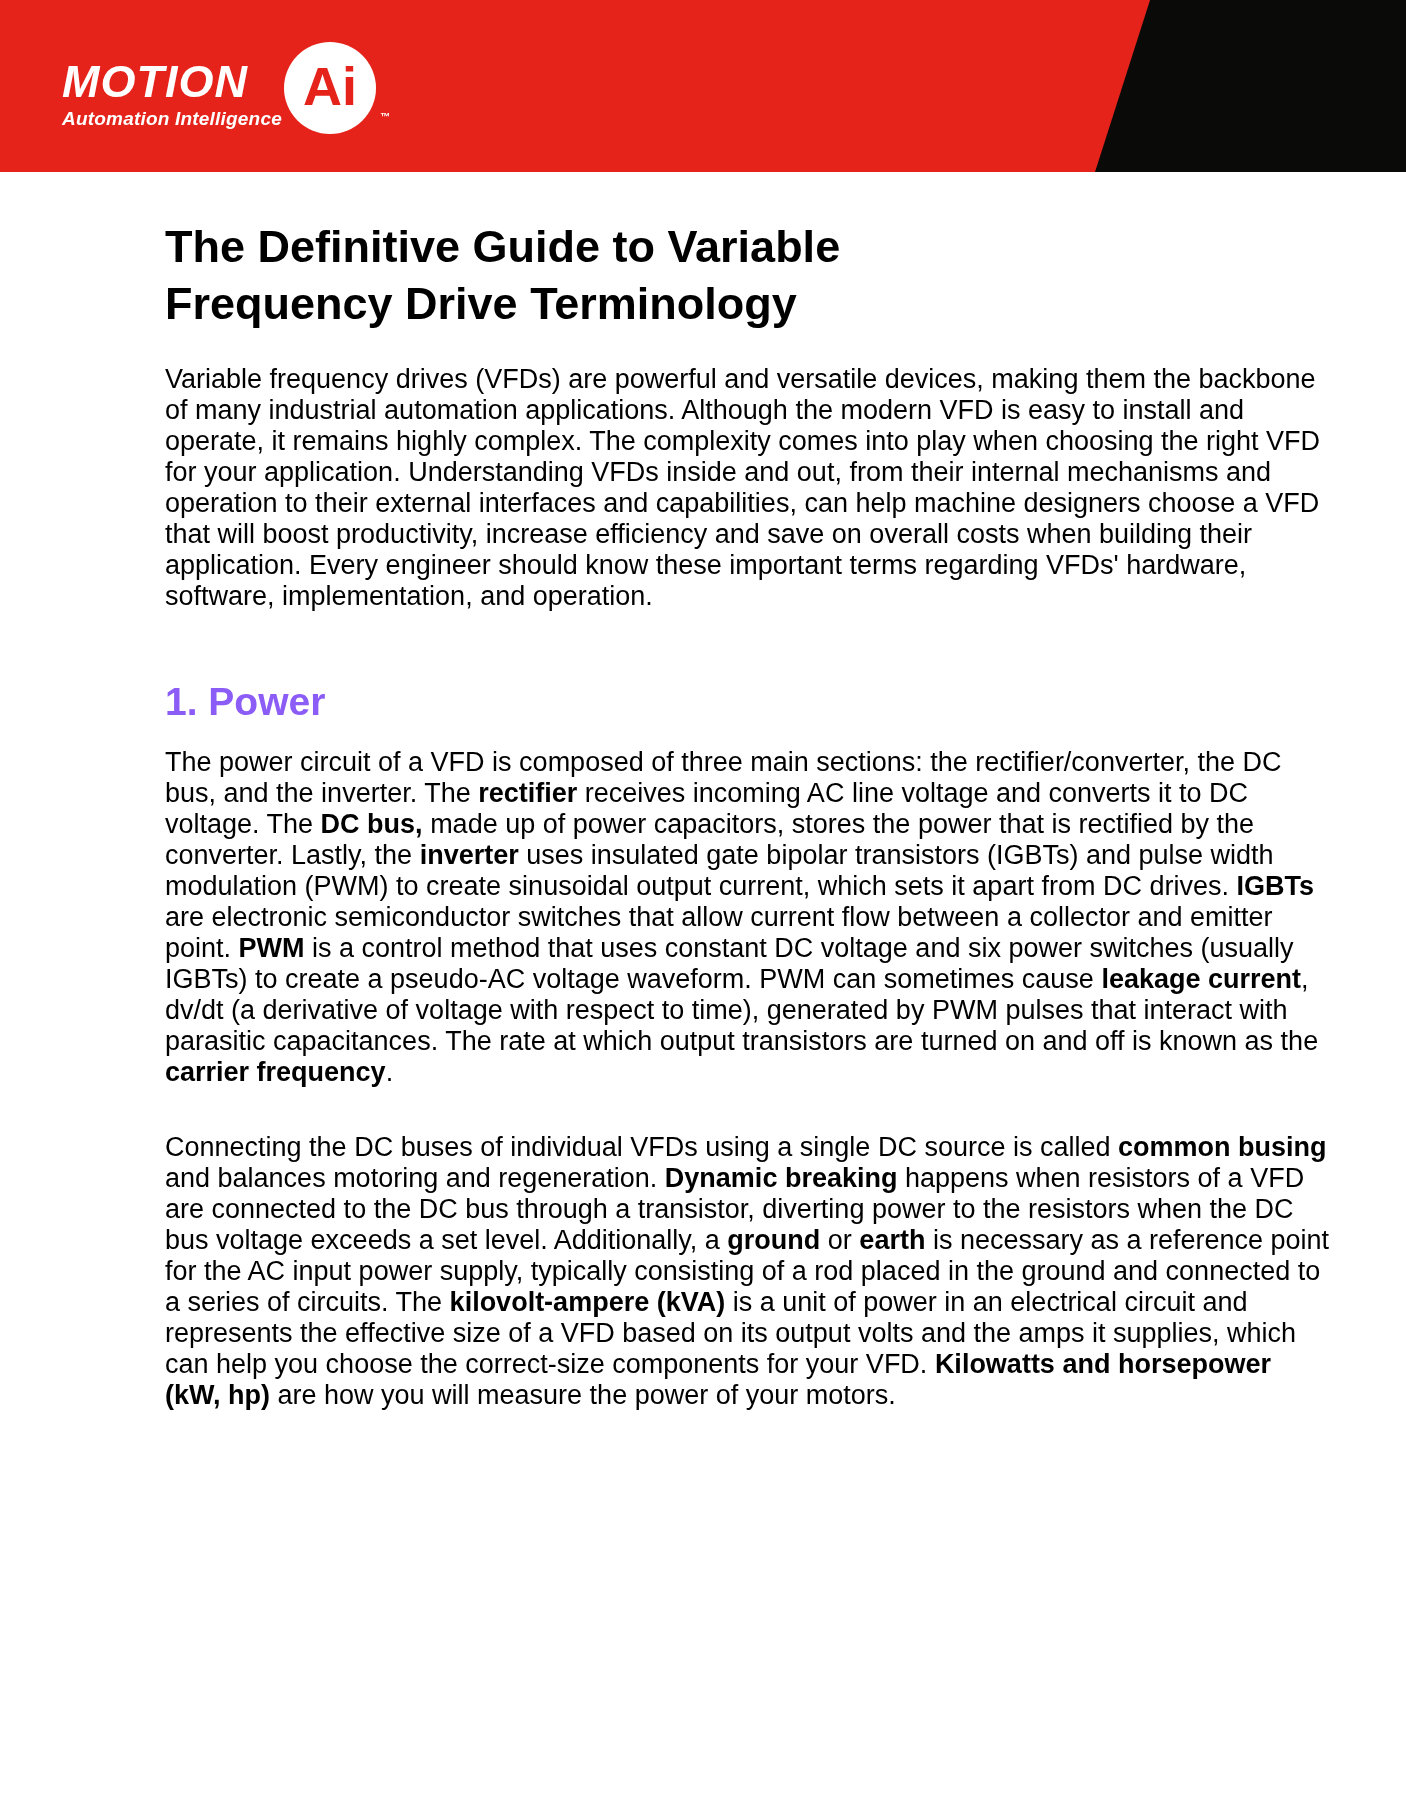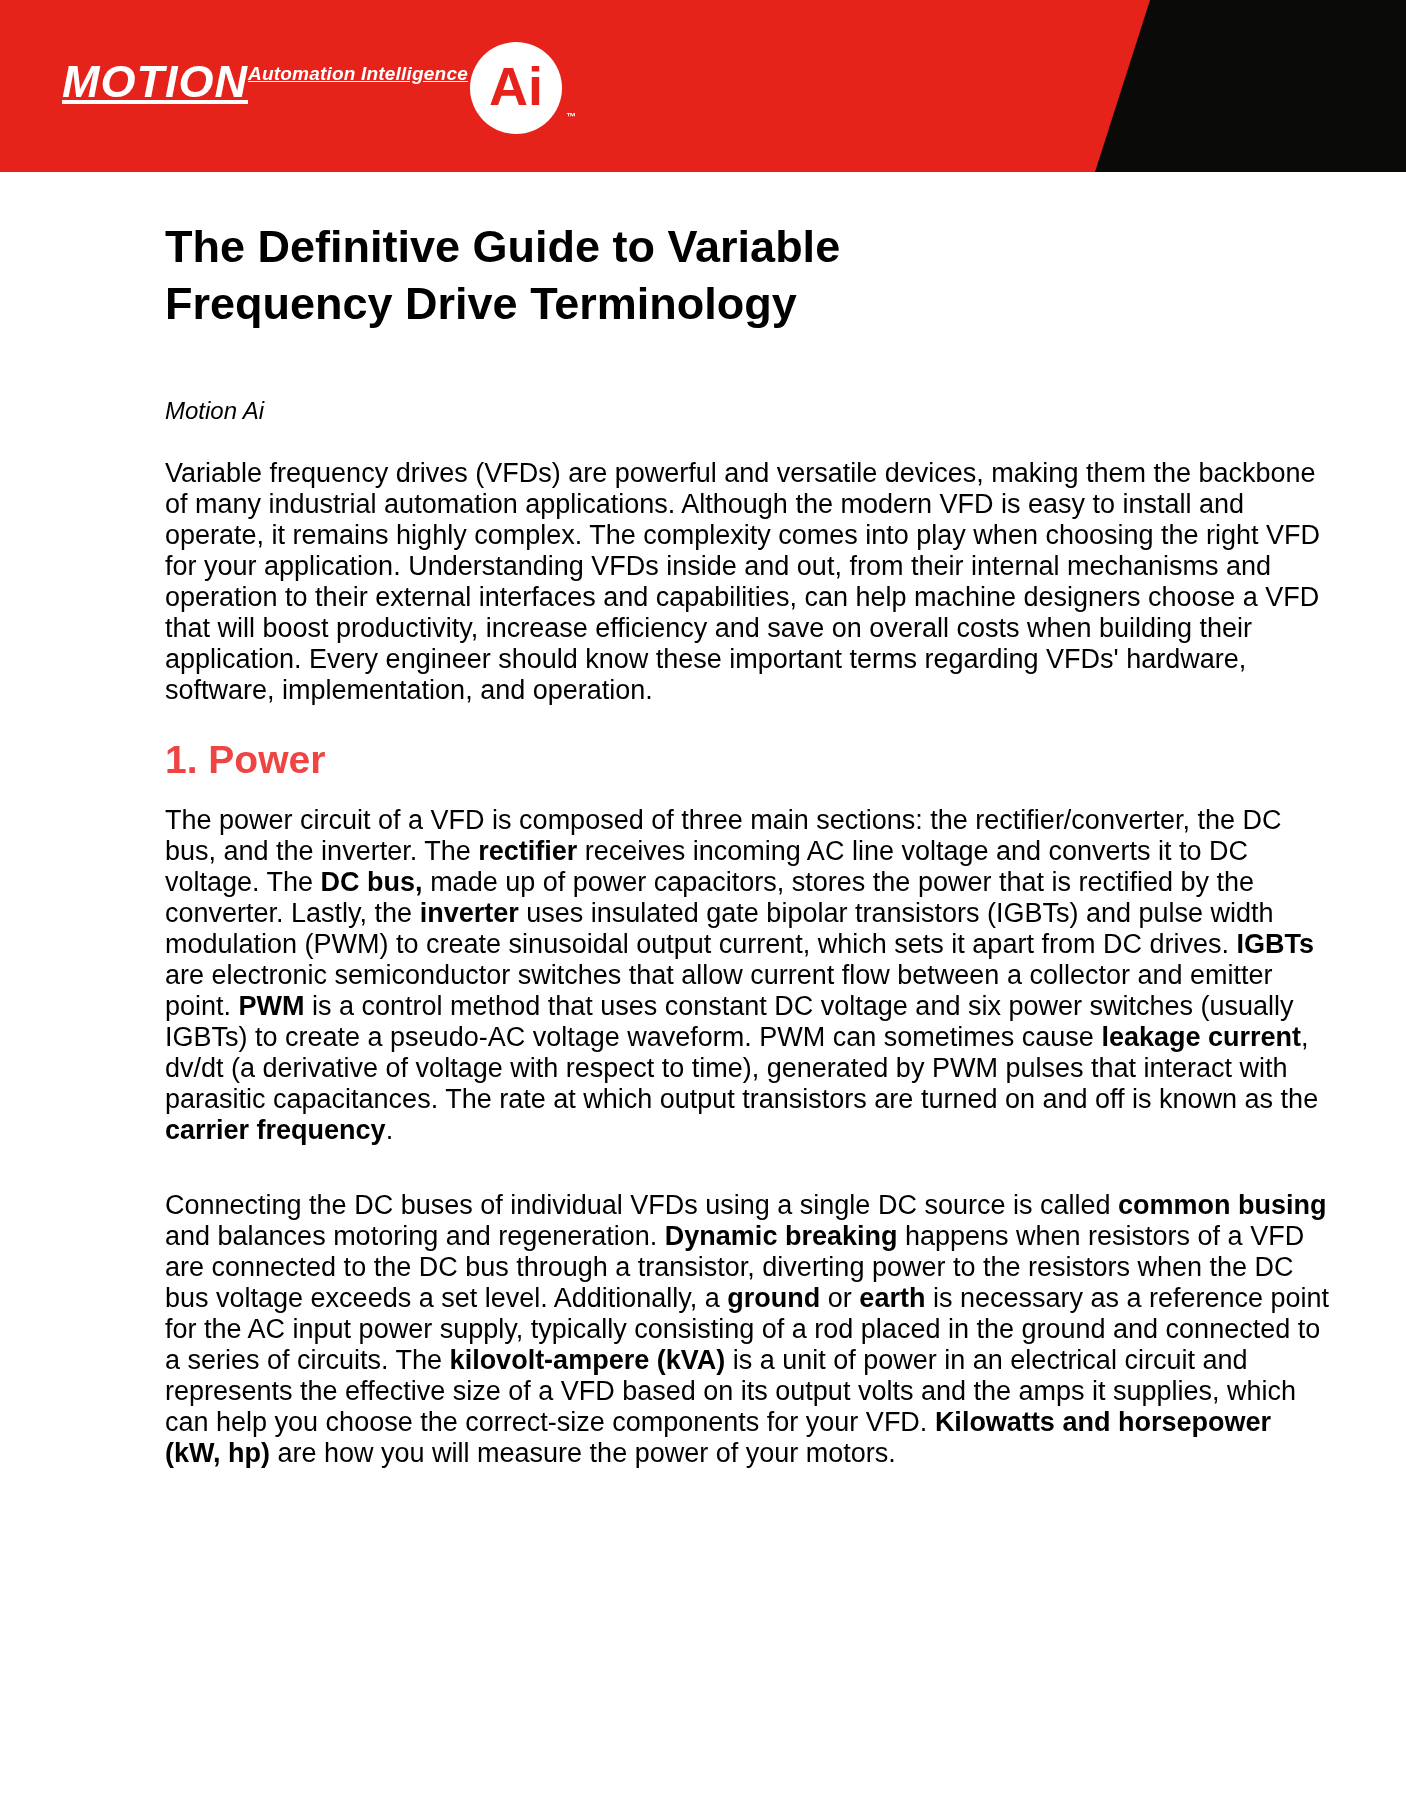--- a/index.html
+++ b/index.html
@@ -31,21 +31,21 @@
     clip-path: polygon(17.7% 0, 100% 0, 100% 100%, 0 100%);
   }
   .logo {
     position: absolute;
     left: 62px;
     top: 42px;
     display: flex;
     align-items: flex-start;
     color: #ffffff;
   }
-  .logo-text { display: flex; flex-direction: row; margin-top: 17px; text-decoration: underline; }
+  .logo-text { display: flex; flex-direction: column; margin-top: 17px; }
   .brand {
     font-size: 45px;
     font-weight: 700;
     font-style: italic;
     line-height: 1;
     letter-spacing: 1px;
     white-space: nowrap;
   }
   .tagline {
     font-size: 19px;
@@ -101,25 +101,25 @@
     font-style: italic;
     color: #000000;
   }
   .body-text {
     font-size: 27px;
     line-height: 31px;
     color: #000000;
   }
   .intro { margin-top: 32px; }
   h2.section-heading {
-    margin-top: 31px;
+    margin-top: 67px;
     font-size: 39px;
     line-height: 46px;
     font-weight: 700;
-    color: #ef4444;
+    color: #8b5cf6;
   }
   .para-1 { margin-top: 22px; }
   .para-2 { margin-top: 44px; }
   .body-text b { font-weight: 700; }
 </style>
 </head>
 <body>
 
 <div class="page">
 
@@ -134,21 +134,20 @@
         <span class="badge-glyph">Ai</span>
         <span class="tm">™</span>
       </div>
     </div>
   </header>
 
   <main class="content">
 
     <h1 class="doc-title">The Definitive Guide to Variable Frequency Drive Terminology</h1>
 
-    <p class="byline">Motion Ai</p>
 
     <p class="body-text intro">Variable frequency drives (VFDs) are powerful and versatile devices, making them the backbone of many industrial automation applications. Although the modern VFD is easy to install and operate, it remains highly complex. The complexity comes into play when choosing the right VFD for your application. Understanding VFDs inside and out, from their internal mechanisms and operation to their external interfaces and capabilities, can help machine designers choose a VFD that will boost productivity, increase efficiency and save on overall costs when building their application. Every engineer should know these important terms regarding VFDs' hardware, software, implementation, and operation.</p>
 
     <h2 class="section-heading">1. Power</h2>
 
     <p class="body-text para-1"><span>The power circuit of a VFD is composed of three main sections: the rectifier/converter, the DC bus, and the inverter. The </span><b>rectifier</b><span> receives incoming AC line voltage and converts it to DC voltage. The </span><b>DC bus,</b><span> made up of power capacitors, stores the power that is rectified by the converter. Lastly, the </span><b>inverter</b><span> uses insulated gate bipolar transistors (IGBTs) and pulse width modulation (PWM) to create sinusoidal output current, which sets it apart from DC drives. </span><b>IGBTs</b><span> are electronic semiconductor switches that allow current flow between a collector and emitter point. </span><b>PWM</b><span> is a control method that uses constant DC voltage and six power switches (usually IGBTs) to create a pseudo-AC voltage waveform. PWM can sometimes cause </span><b>leakage current</b><span>, dv/dt (a derivative of voltage with respect to time), generated by PWM pulses that interact with parasitic capacitances. The rate at which output transistors are turned on and off is known as the </span><b>carrier frequency</b><span>.</span></p>
 
     <p class="body-text para-2"><span>Connecting the DC buses of individual VFDs using a single DC source is called </span><b>common busing</b><span> and balances motoring and regeneration. </span><b>Dynamic breaking</b><span> happens when resistors of a VFD are connected to the DC bus through a transistor, diverting power to the resistors when the DC bus voltage exceeds a set level. Additionally, a </span><b>ground</b><span> or </span><b>earth</b><span> is necessary as a reference point for the AC input power supply, typically consisting of a rod placed in the ground and connected to a series of circuits. The </span><b>kilovolt-ampere (kVA)</b><span> is a unit of power in an electrical circuit and represents the effective size of a VFD based on its output volts and the amps it supplies, which can help you choose the correct-size components for your VFD. </span><b>Kilowatts and horsepower (kW, hp)</b><span> are how you will measure the power of your motors.</span></p>
 
   </main>

